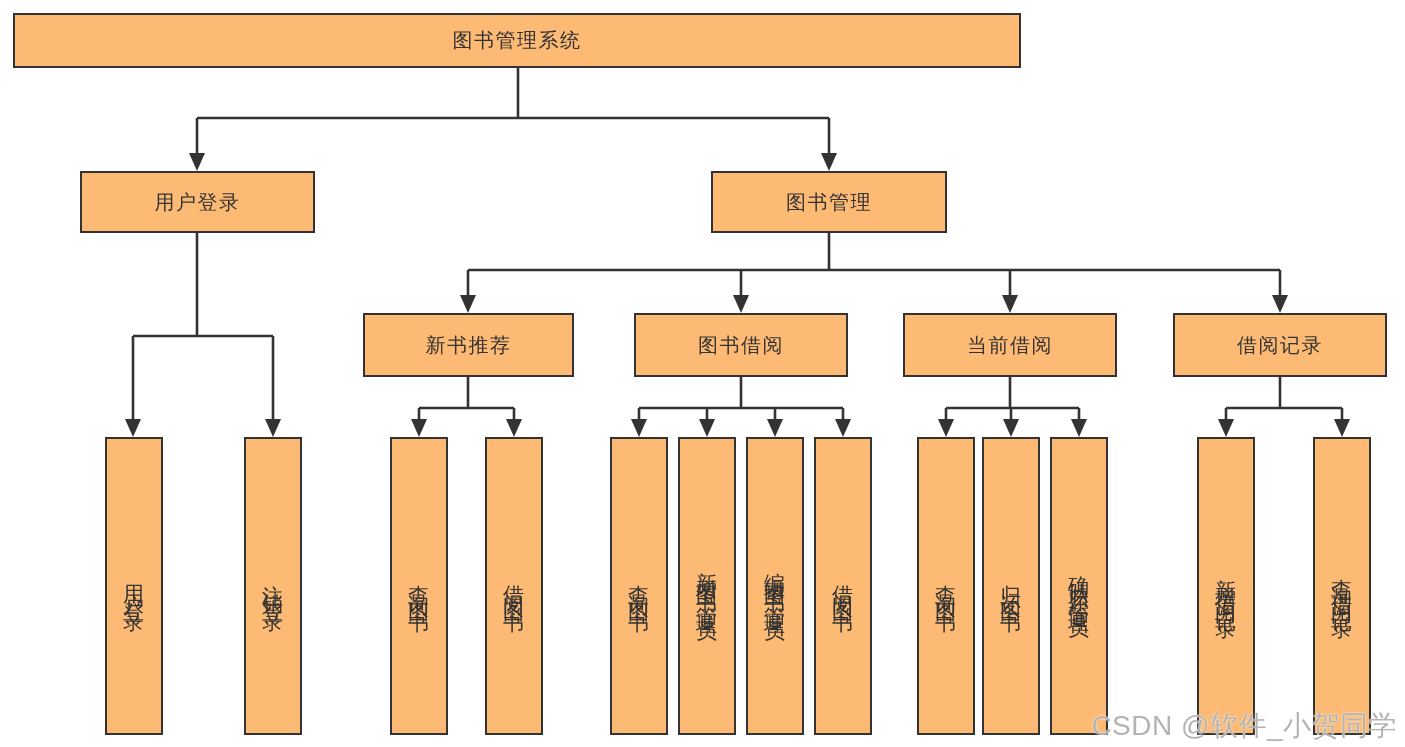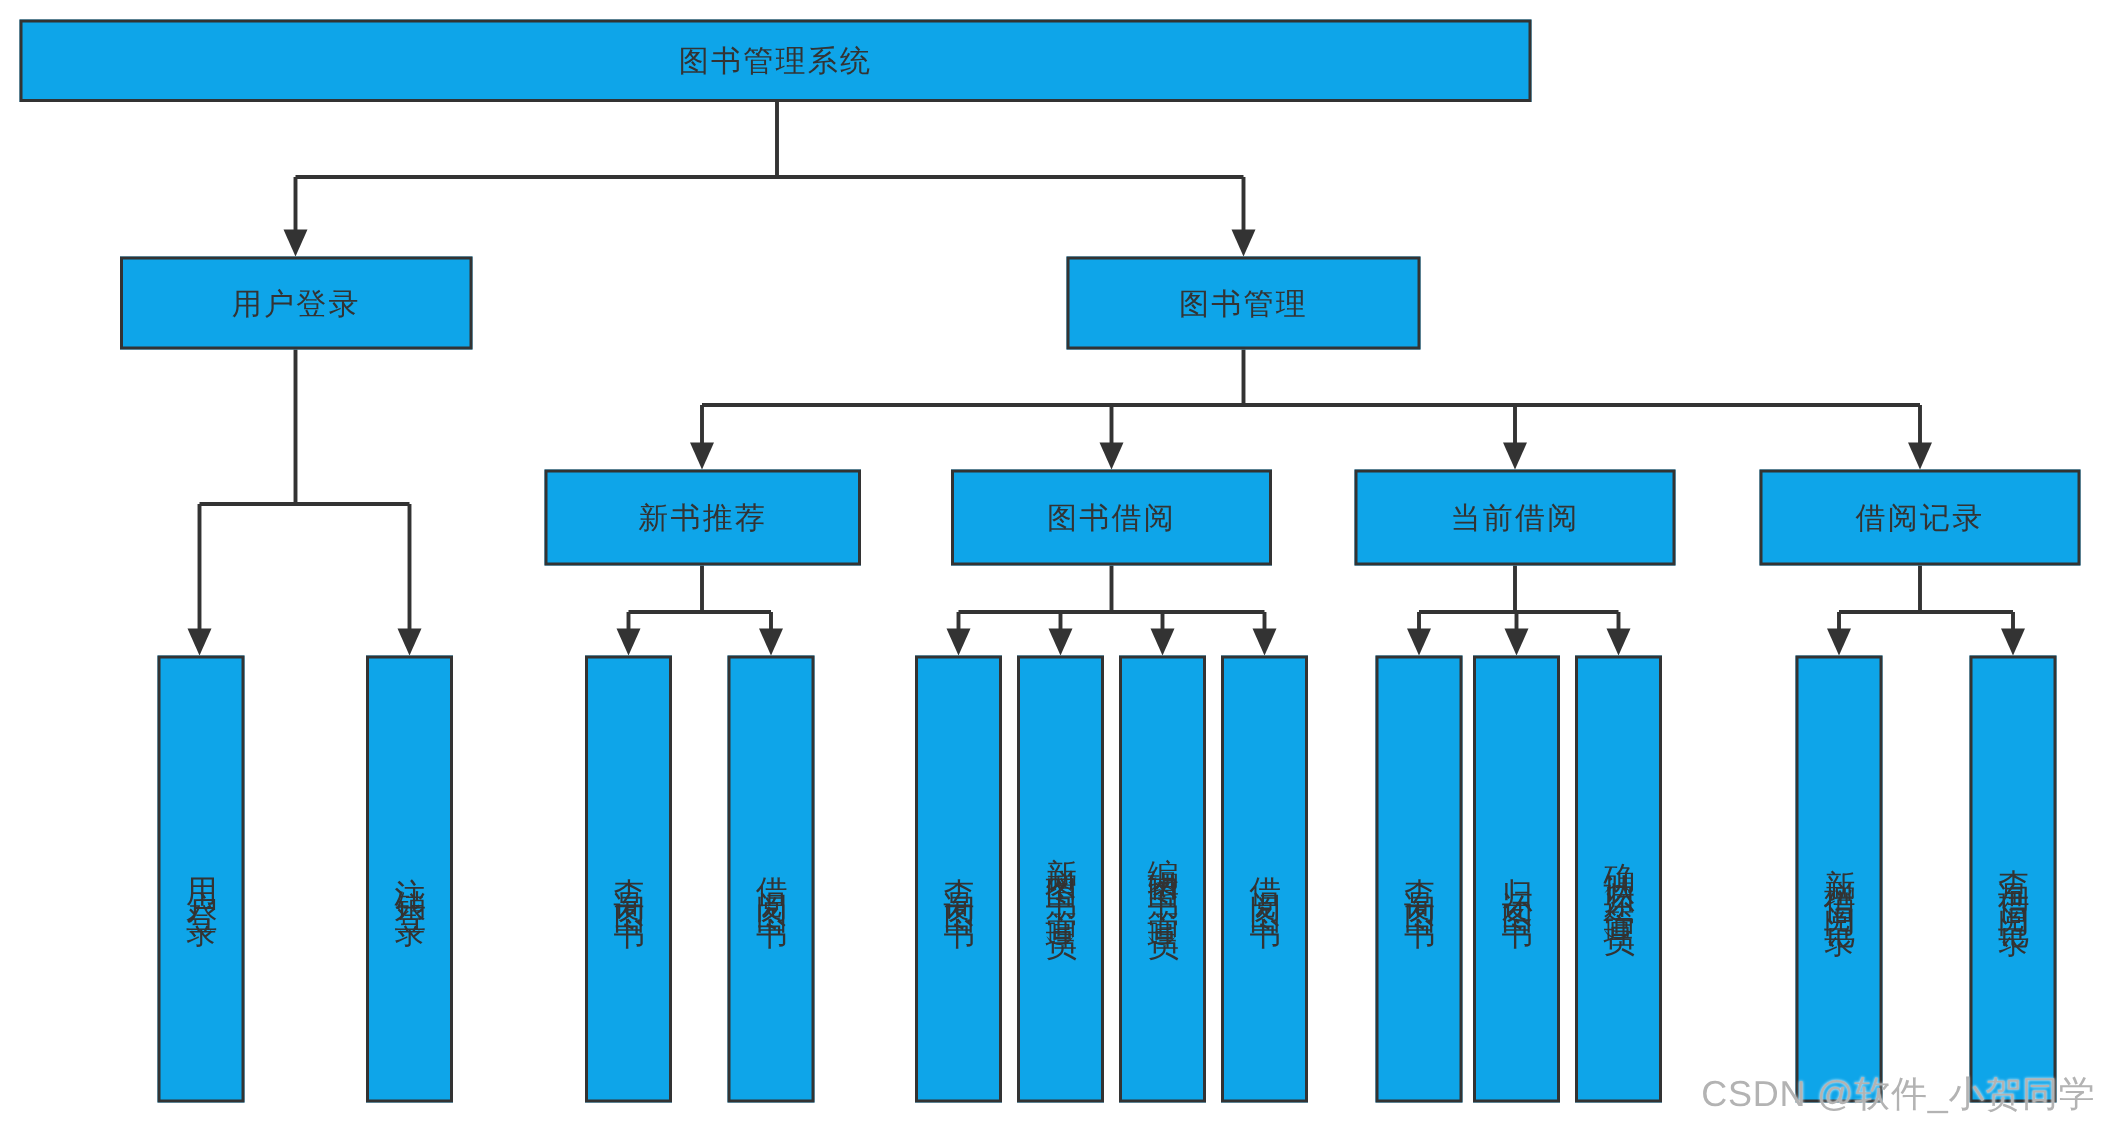--- a/index.html
+++ b/index.html
@@ -27,21 +27,21 @@
     stroke-width: 2.6;
   }
   .connector-layer polygon {
     fill: #333333;
     stroke: none;
   }
   .node {
     position: absolute;
     box-sizing: border-box;
     border: 2.6px solid #333333;
-    background: #0ea5e9;
+    background: #fdba74;
     color: #333333;
   }
   .hbox {
     display: flex;
     align-items: center;
     justify-content: center;
     font-size: 20px;
     letter-spacing: 1.5px;
     white-space: nowrap;
   }
@@ -54,21 +54,21 @@
     writing-mode: vertical-rl;
     font-size: 21px;
     letter-spacing: 9px;
     line-height: 1;
     white-space: nowrap;
   }
   .watermark {
     position: absolute;
     right: 8px;
     bottom: 2px;
-    font-size: 24px;
+    font-size: 28px;
     color: #b3b3b3;
     letter-spacing: 0.5px;
     text-shadow: 0 0 2px #ffffff;
     white-space: nowrap;
   }
 </style>
 </head>
 <body>
 
 <div class="canvas">

